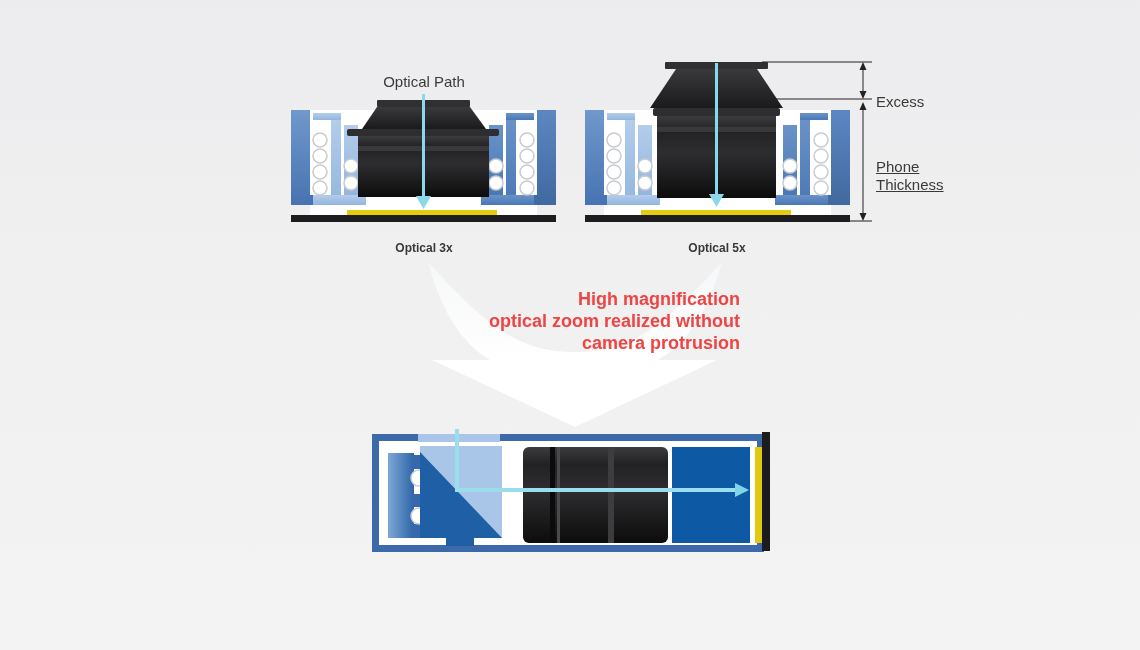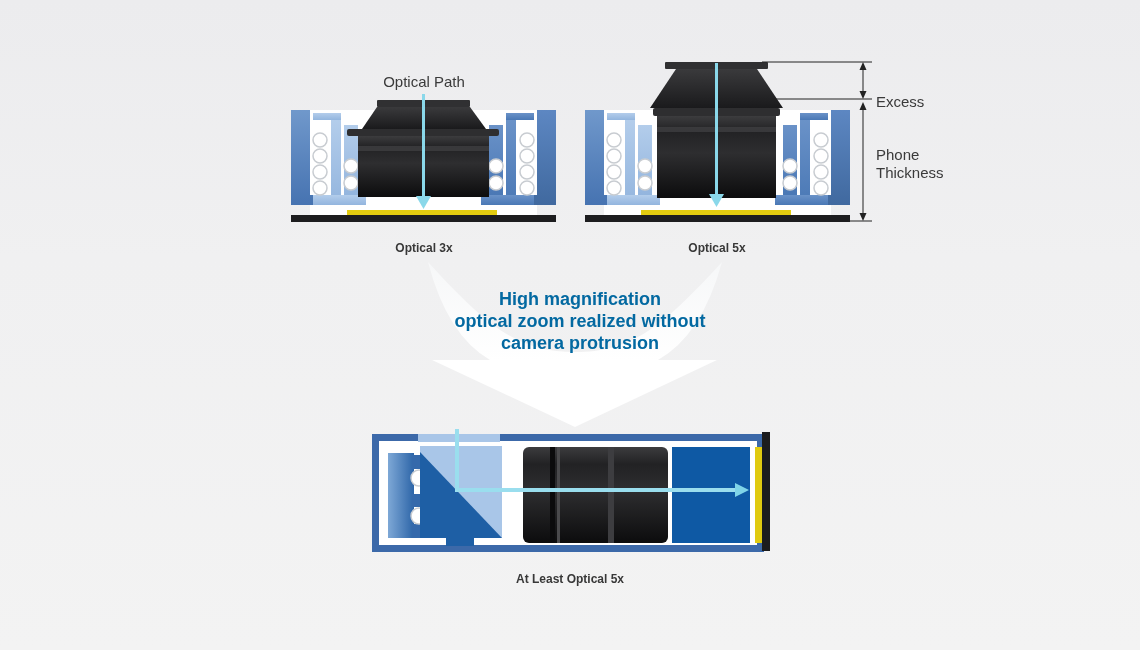--- a/index.html
+++ b/index.html
@@ -8,22 +8,22 @@
     font-family:"Liberation Sans", sans-serif;
     background:linear-gradient(180deg,#ececee 0%,#f0f0f1 40%,#f3f3f3 100%);
     position:relative;overflow:hidden;
   }
   .stage{position:absolute;left:0;top:0;width:1140px;height:650px;}
   svg{position:absolute;left:0;top:0;}
   .lbl{position:absolute;color:#3a3a3a;font-size:15px;line-height:18px;white-space:pre-line;}
   .caption{position:absolute;color:#383838;font-size:12px;font-weight:600;text-align:center;transform:translateX(-50%);white-space:nowrap;}
   .headline{
     position:absolute;left:420px;top:288px;width:320px;
-    color:#0369a1;font-size:18px;font-weight:700;line-height:22px;
-    text-align:center;white-space:pre-line;
+    color:#ef4444;font-size:18px;font-weight:700;line-height:22px;
+    text-align:right;white-space:pre-line;
   }
 </style>
 </head>
 <body>
 
 <div class="stage">
 
 <svg width="1140" height="650" viewBox="0 0 1140 650">
   <defs>
     <linearGradient id="gOuterL" x1="0" y1="0" x2="0" y2="1">
@@ -181,22 +181,21 @@
 </svg>
 
 <div class="lbl" style="left:354px;top:73px;width:140px;text-align:center;">Optical Path</div>
 
 <div class="caption" style="left:424px;top:241px;">Optical 3x</div>
 
 <div class="caption" style="left:717px;top:241px;text-align:center;">Optical 5x</div>
 
 <div class="lbl" style="left:876px;top:74px;margin-top:19px;">Excess</div>
 
-<div class="lbl" style="left:876px;top:146px;">Phone
+<div class="lbl" style="left:876px;top:158px;text-decoration:underline;">Phone
 Thickness</div>
 
 <div class="headline">High magnification
 optical zoom realized without
 camera protrusion</div>
 
-<div class="caption" style="left:570px;top:572px;">At Least Optical 5x</div>
 
 </div>
 
 </body></html>

